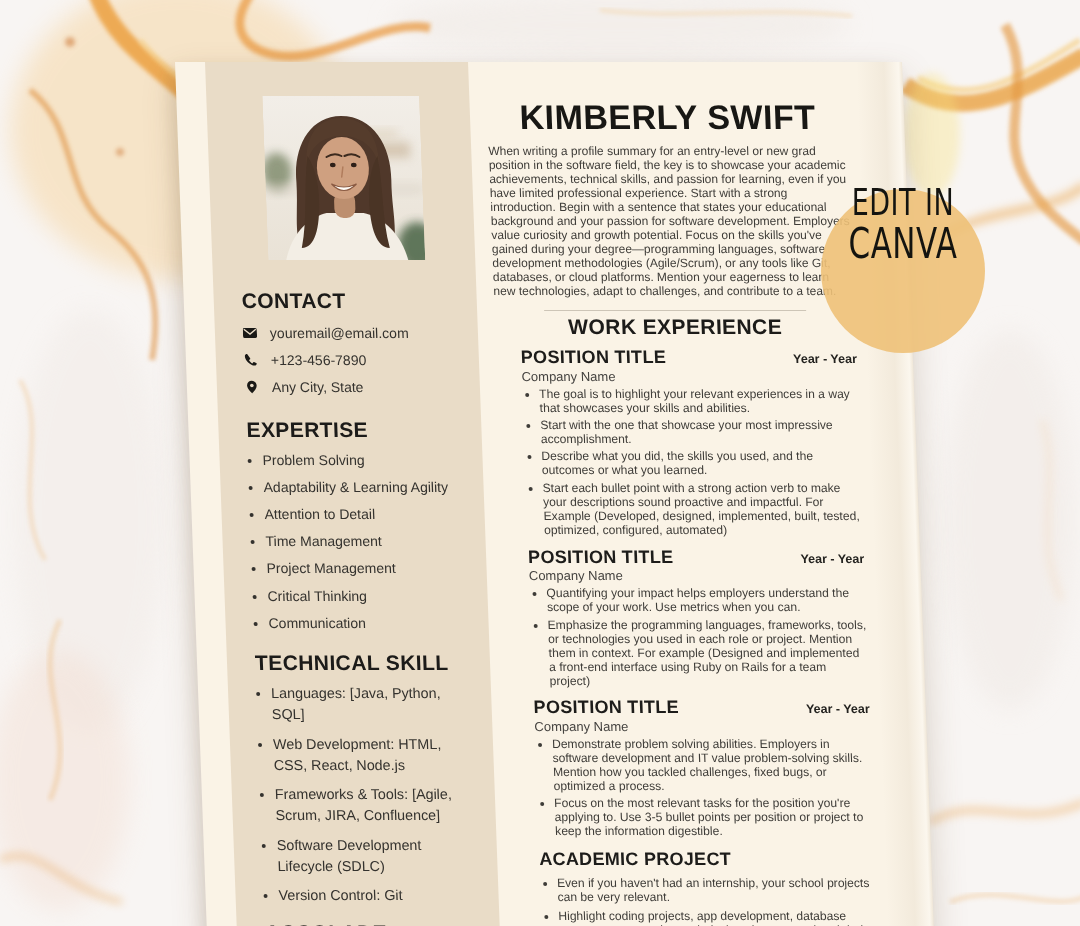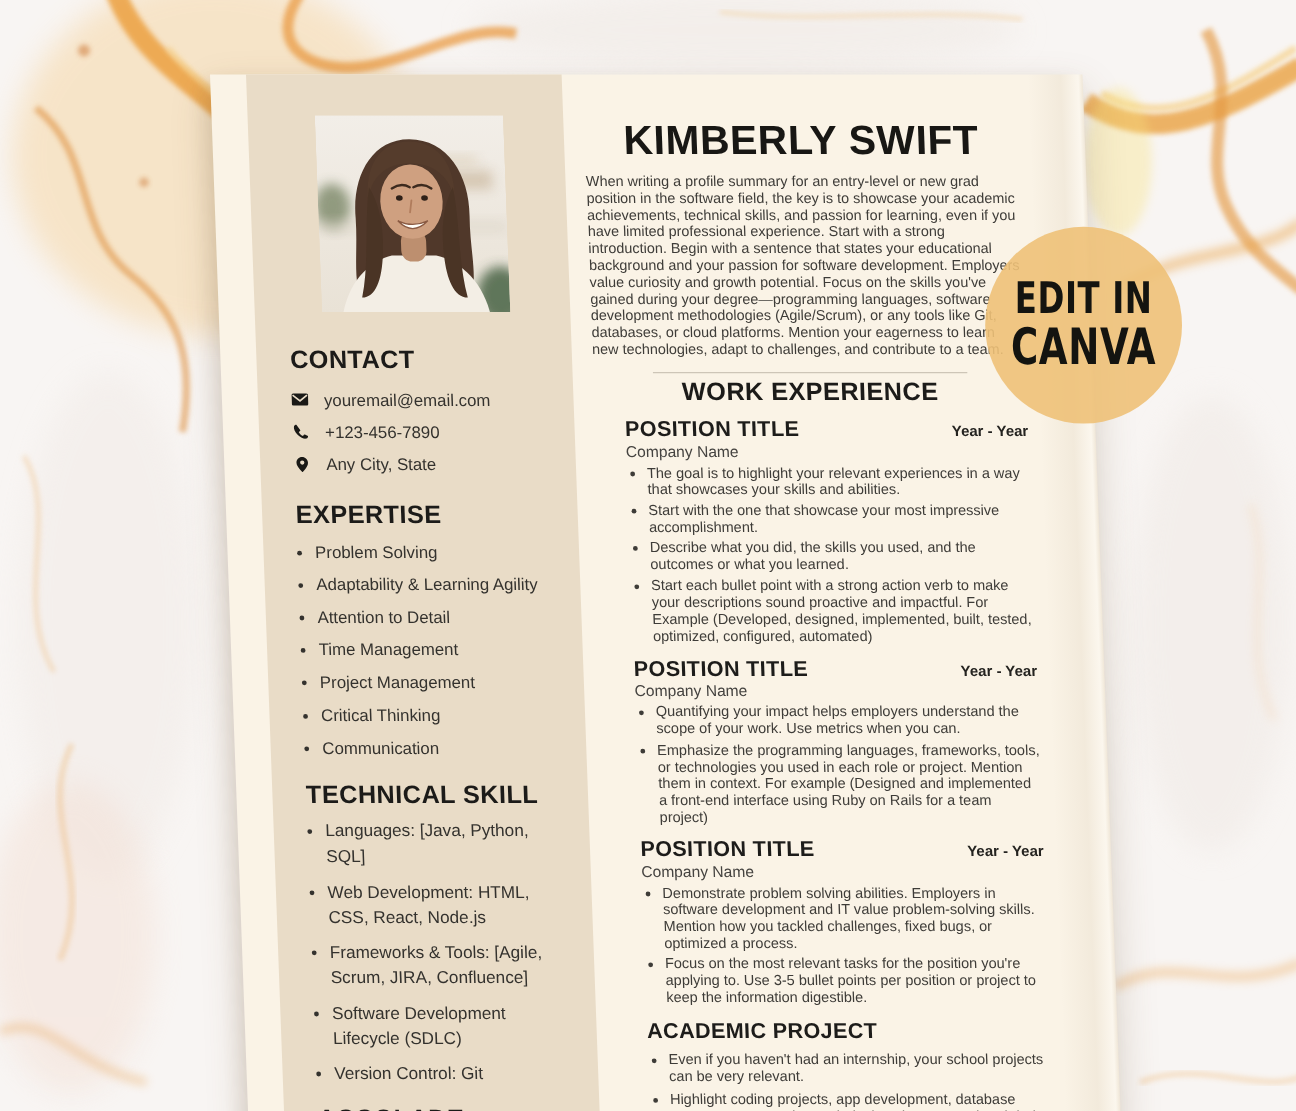--- a/index.html
+++ b/index.html
@@ -72,23 +72,23 @@
     font-size:18px;font-weight:bold;letter-spacing:.3px;color:#1d1c1a;
     margin:10px 0 7px 25px;line-height:1.15;
   }
   .academic-list{margin-left:25px;}
   .academic-list li{margin-bottom:5px;}
 
   
   .badge{
     position:absolute;left:821px;top:189px;width:164px;height:164px;border-radius:50%;
     background:rgba(238,193,120,.90);
-    display:flex;flex-direction:column;align-items:center;justify-content:center;
+    display:flex;flex-direction:column;align-items:center;justify-content:flex-start;
     z-index:6;color:#141410;
-    font-family:"DejaVu Sans", sans-serif;font-weight:bold;
+    font-family:"DejaVu Sans", sans-serif;font-weight:normal;
   }
   .badge-line1{font-size:27px;letter-spacing:.5px;transform:scaleY(1.35);line-height:1.0;margin-bottom:12px;}
   .badge-line2{font-size:31px;letter-spacing:.5px;transform:scaleY(1.35);line-height:1.0;}
 </style>
 </head>
 <body>
 
 <svg class="marble" viewBox="0 0 1080 926" xmlns="http://www.w3.org/2000/svg">
   <defs>
     <filter id="b2" x="-40%" y="-40%" width="180%" height="180%">

